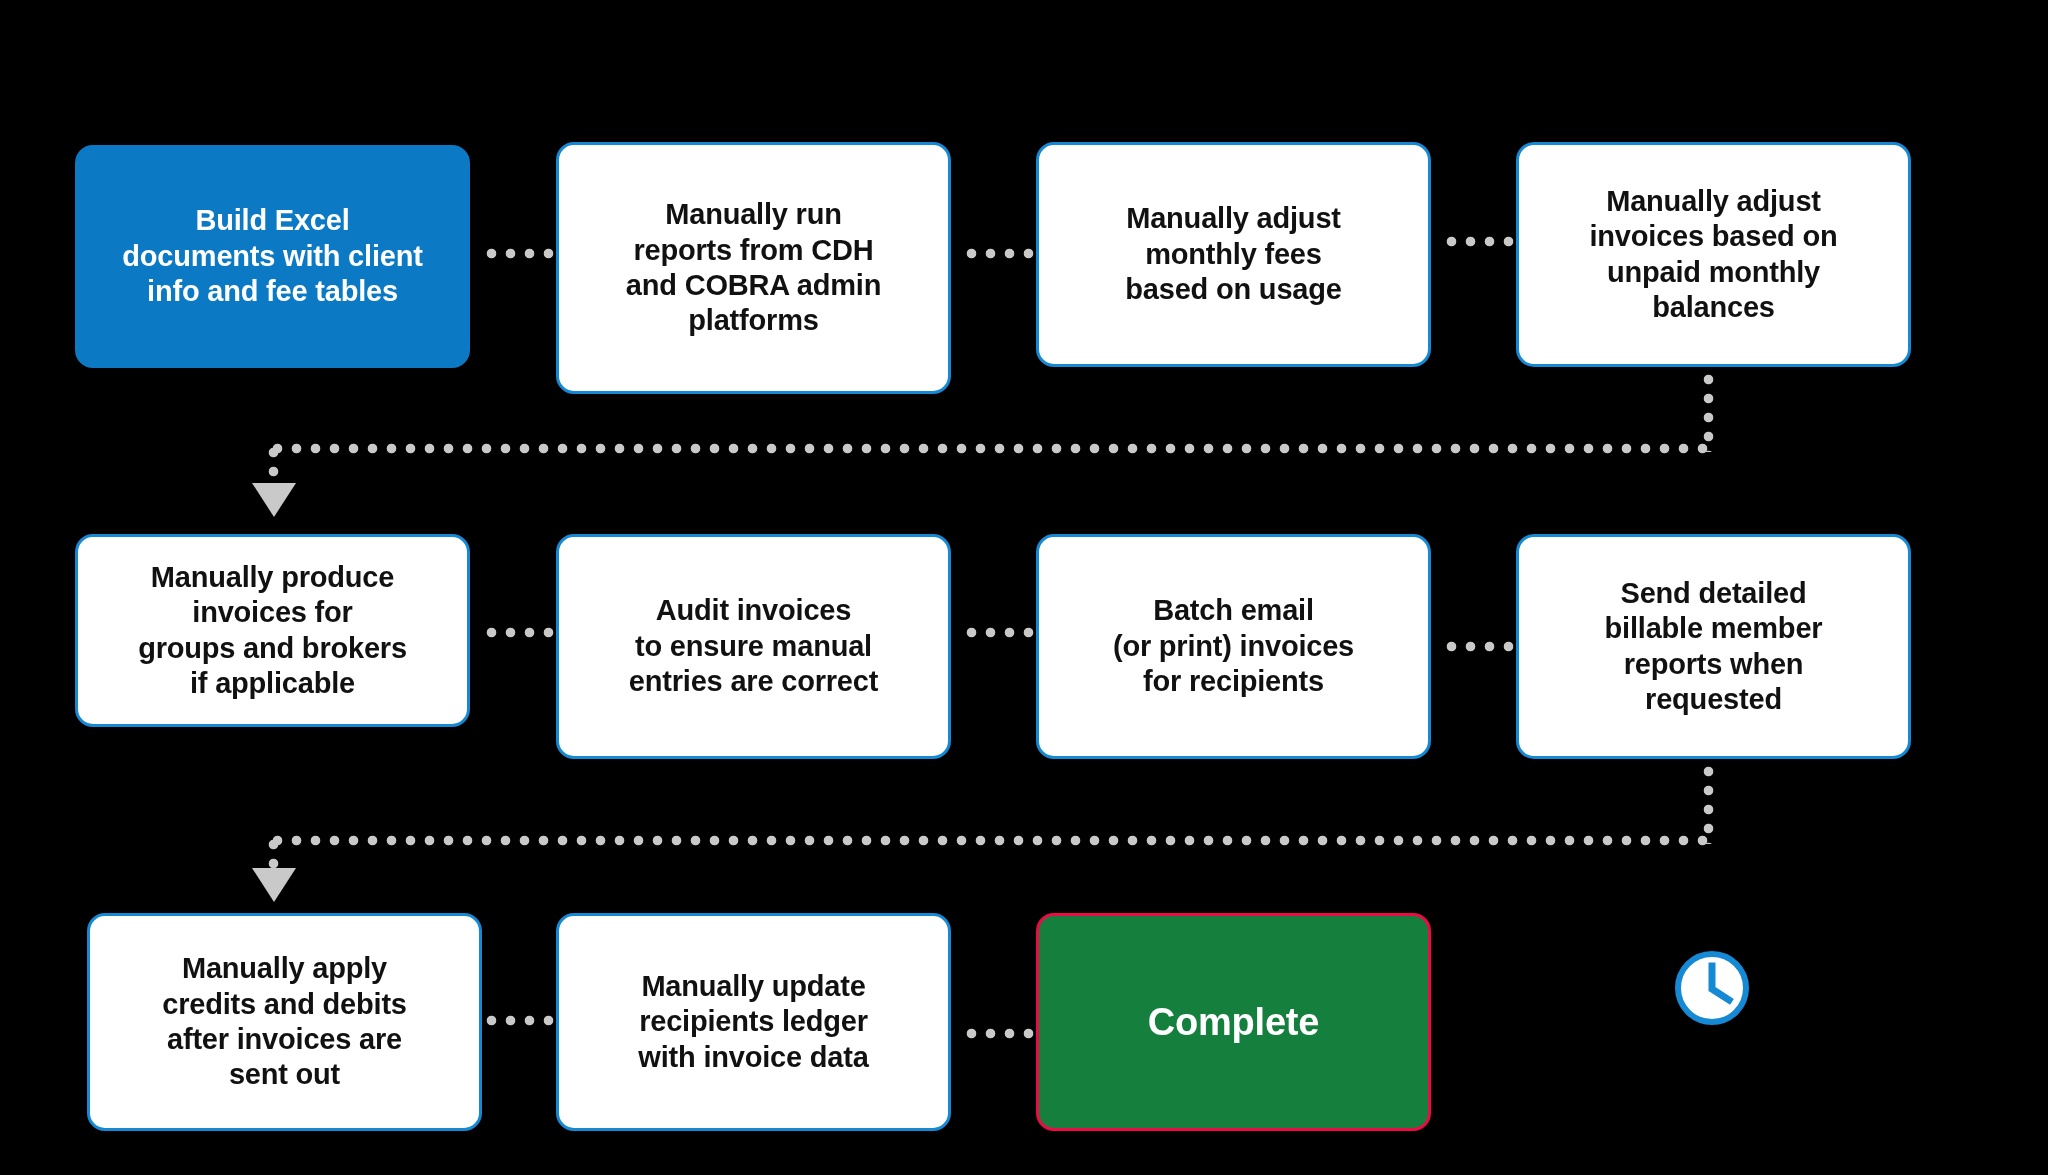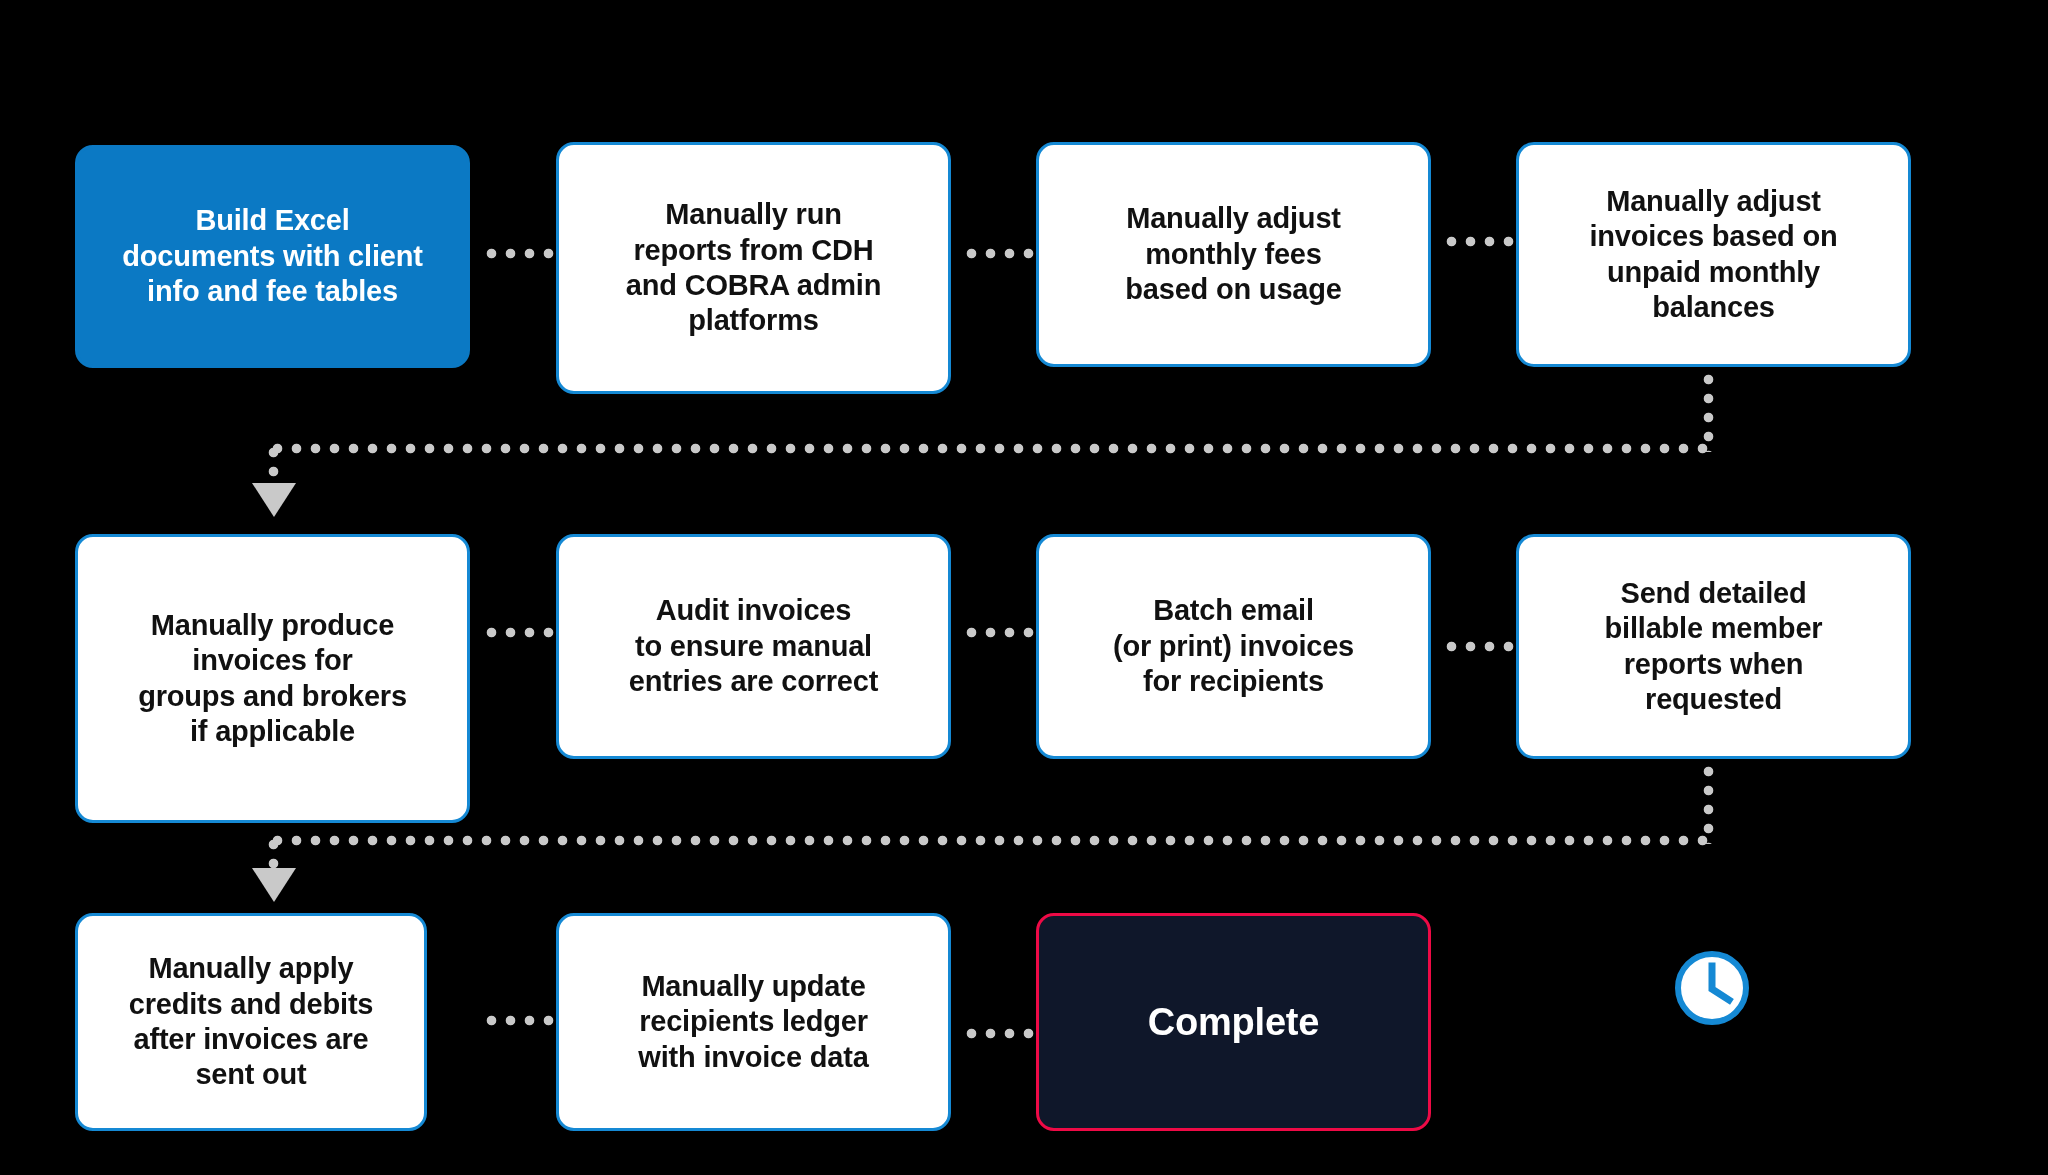--- a/index.html
+++ b/index.html
@@ -46,21 +46,21 @@
     background: #0B79C4;
     color: #ffffff;
     border: 3px solid #0B79C4;
   }
   .node.style-step {
     background: #ffffff;
     color: #111111;
     border: 3px solid #1589D4;
   }
   .node.style-end {
-    background: #0f172a;
+    background: #15803d;
     color: #ffffff;
     border: 3px solid #EE0A46;
     font-size: 38px;
   }
 
   
   .conn-h {
     position: absolute;
     height: 11px;
     background-image: radial-gradient(circle, #C9C9C9 0, #C9C9C9 4.4px, rgba(0,0,0,0) 5.2px);
@@ -127,21 +127,21 @@
 invoices based on
 unpaid monthly
 balances</span>
   </div>
 
   <div class="conn-v" style="left:1703px; top:370px; width:11px; height:82px;"></div>
   <div class="conn-h" style="left:268px; top:443px; width:1446px;"></div>
   <div class="conn-v" style="left:268px; top:443px; width:11px; height:40px;"></div>
   <div class="arrow-down" style="left:252px; top:483px;"></div>
 
-  <div class="node style-step" style="left:75px; top:534px; width:395px; height:289px;">
+  <div class="node style-step" style="left:75px; top:534px; width:395px; height:193px;">
     <span class="node-label">Manually produce
 invoices for
 groups and brokers
 if applicable</span>
   </div>
 
   <div class="conn-h" style="left:482px; top:627px; width:75px;"></div>
 
   <div class="node style-step" style="left:556px; top:534px; width:395px; height:225px;">
     <span class="node-label">Audit invoices
@@ -164,21 +164,21 @@
 billable member
 reports when
 requested</span>
   </div>
 
   <div class="conn-v" style="left:1703px; top:762px; width:11px; height:82px;"></div>
   <div class="conn-h" style="left:268px; top:835px; width:1446px;"></div>
   <div class="conn-v" style="left:268px; top:835px; width:11px; height:36px;"></div>
   <div class="arrow-down" style="left:252px; top:868px;"></div>
 
-  <div class="node style-step" style="left:75px; top:913px; width:352px; height:218px;">
+  <div class="node style-step" style="left:87px; top:913px; width:395px; height:218px;">
     <span class="node-label">Manually apply
 credits and debits
 after invoices are
 sent out</span>
   </div>
 
   <div class="conn-h" style="left:482px; top:1015px; width:75px;"></div>
 
   <div class="node style-step" style="left:556px; top:913px; width:395px; height:218px;">
     <span class="node-label">Manually update

